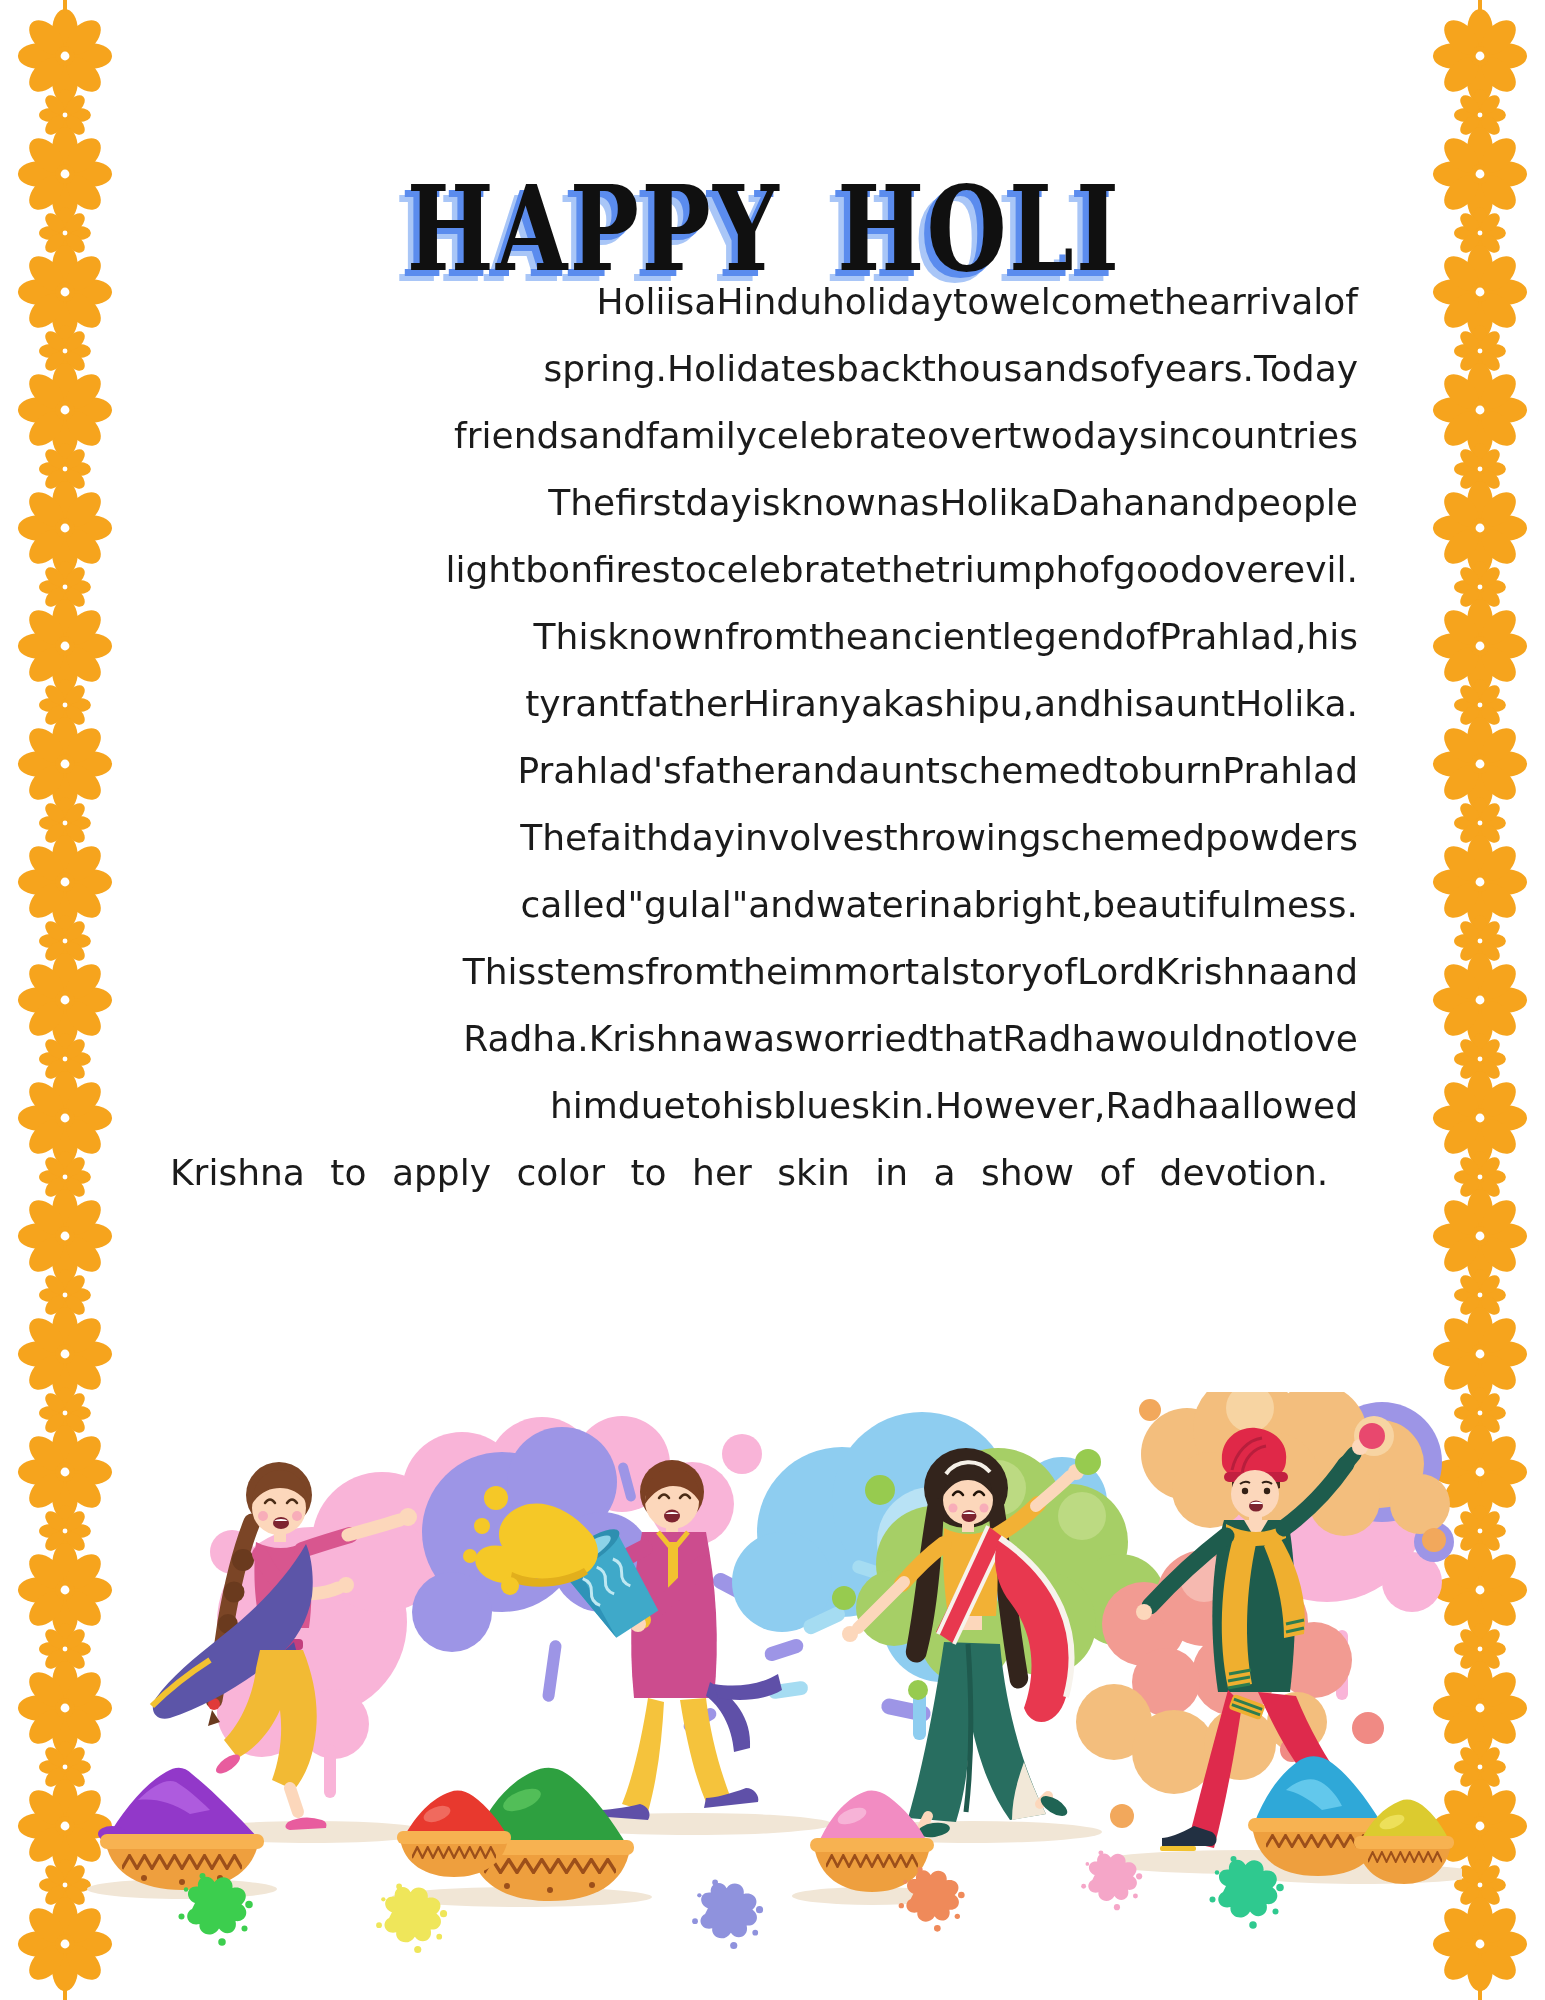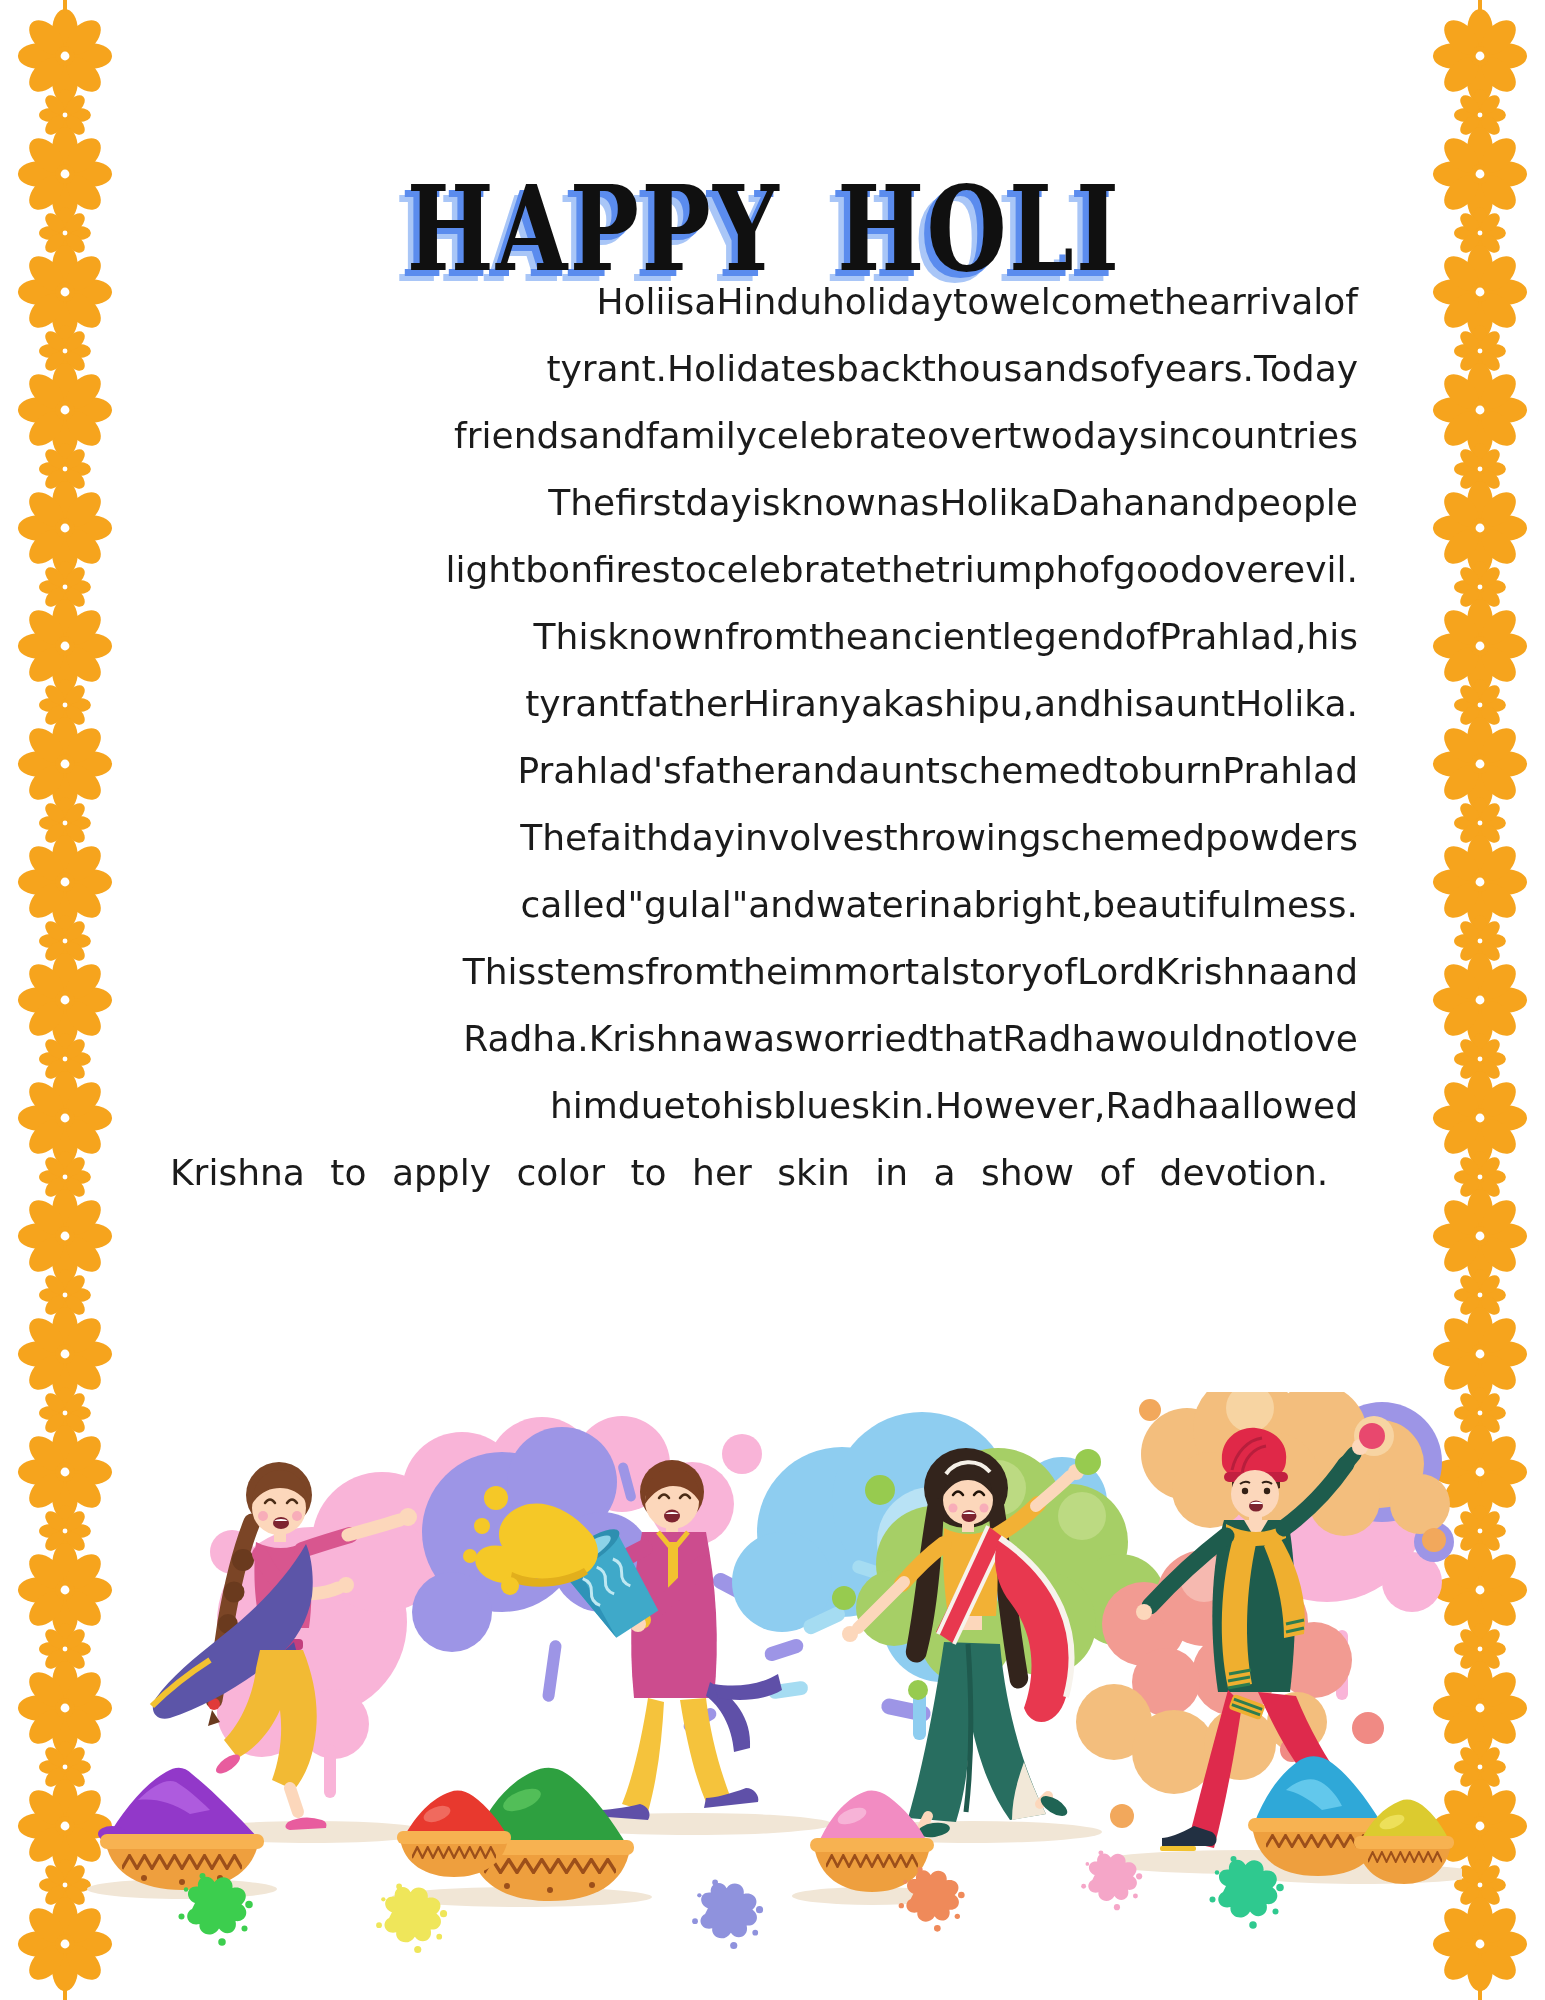--- a/index.html
+++ b/index.html
@@ -133,21 +133,21 @@
       <use href="#flower" x="38" y="1740" width="54" height="54"></use>
       <use href="#flower" x="16" y="1777" width="98" height="98"></use>
       <use href="#flower" x="38" y="1858" width="54" height="54"></use>
       <use href="#flower" x="16" y="1895" width="98" height="98"></use>
     </svg>
 
   <h1 class="title"><span class="tinner" style="color: rgb(16, 16, 16); text-shadow: rgb(91, 140, 238) -8px 6px 0px, rgb(169, 198, 247) -15px 11px 0px;">HAPPY HOLI</span></h1>
 
   <div class="article" id="article">
       <div class="line first"><span>Holi</span><span>is</span><span>a</span><span>Hindu</span><span>holiday</span><span>to</span><span>welcome</span><span>the</span><span>arrival</span><span>of</span></div>
-      <div class="line"><span>tyrant.</span><span>Holi</span><span>dates</span><span>back</span><span>thousands</span><span>of</span><span>years.</span><span>Today</span></div>
+      <div class="line"><span>spring.</span><span>Holi</span><span>dates</span><span>back</span><span>thousands</span><span>of</span><span>years.</span><span>Today</span></div>
       <div class="line"><span>friends</span><span>and</span><span>family</span><span>celebrate</span><span>over</span><span>two</span><span>days</span><span>in</span><span>countries</span></div>
       <div class="line first"><span>The</span><span>first</span><span>day</span><span>is</span><span>known</span><span>as</span><span>Holika</span><span>Dahan</span><span>and</span><span>people</span></div>
       <div class="line"><span>light</span><span>bonfires</span><span>to</span><span>celebrate</span><span>the</span><span>triumph</span><span>of</span><span>good</span><span>over</span><span>evil.</span></div>
       <div class="line"><span>This</span><span>known</span><span>from</span><span>the</span><span>ancient</span><span>legend</span><span>of</span><span>Prahlad,</span><span>his</span></div>
       <div class="line"><span>tyrant</span><span>father</span><span>Hiranyakashipu,</span><span>and</span><span>his</span><span>aunt</span><span>Holika.</span></div>
       <div class="line"><span>Prahlad's</span><span>father</span><span>and</span><span>aunt</span><span>schemed</span><span>to</span><span>burn</span><span>Prahlad</span></div>
       <div class="line first"><span>The</span><span>faith</span><span>day</span><span>involves</span><span>throwing</span><span>schemed</span><span>powders</span></div>
       <div class="line"><span>called</span><span>"gulal"</span><span>and</span><span>water</span><span>in</span><span>a</span><span>bright,</span><span>beautiful</span><span>mess.</span></div>
       <div class="line"><span>This</span><span>stems</span><span>from</span><span>the</span><span>immortal</span><span>story</span><span>of</span><span>Lord</span><span>Krishna</span><span>and</span></div>
       <div class="line"><span>Radha.</span><span>Krishna</span><span>was</span><span>worried</span><span>that</span><span>Radha</span><span>would</span><span>not</span><span>love</span></div>

